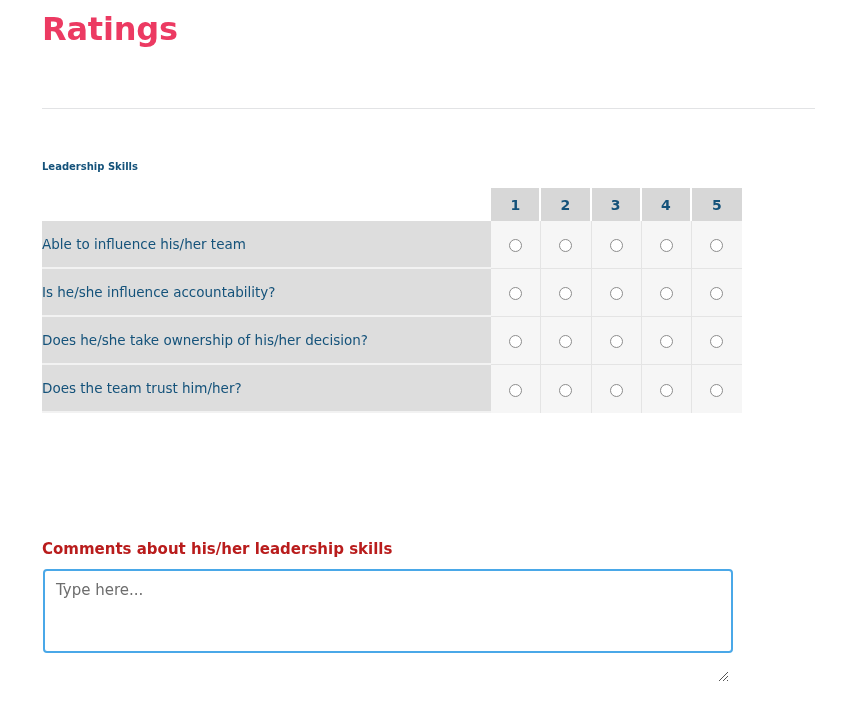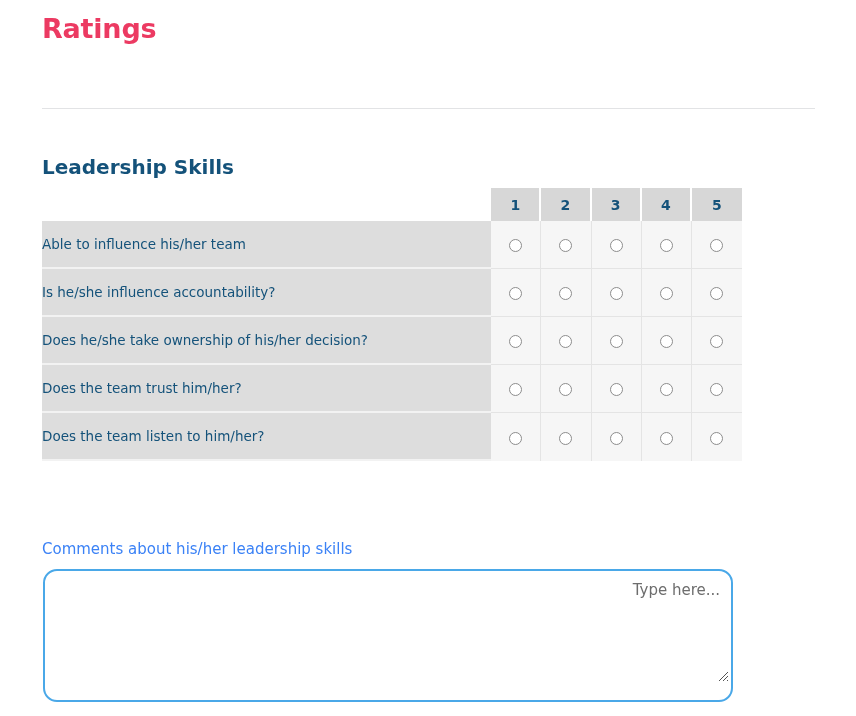--- a/index.html
+++ b/index.html
@@ -16,21 +16,21 @@
     position: relative;
   }
 
   .page { position: relative; width: 856px; height: 716px; }
 
   
   .page-title {
     position: absolute;
     left: 42px;
     top: 12px;
-    font-size: 27px;
+    font-size: 32px;
     font-weight: bold;
     color: #ec3a62;
     letter-spacing: -0.2px;
     line-height: 34px;
     white-space: nowrap;
   }
 
   
   .divider {
     position: absolute;
@@ -39,21 +39,21 @@
     width: 773px;
     height: 1px;
     background: #e2e3e5;
   }
 
   
   .section-heading {
     position: absolute;
     left: 42px;
     top: 157px;
-    font-size: 20px;
+    font-size: 10px;
     font-weight: bold;
     color: #14527a;
     line-height: 20px;
     white-space: nowrap;
   }
 
   
   .matrix {
     position: absolute;
     left: 42px;
@@ -116,44 +116,43 @@
     background: #ffffff;
     vertical-align: middle;
   }
 
   
   .comments-label {
     position: absolute;
     left: 42px;
     top: 539px;
     font-size: 15px;
-    font-weight: normal;
-    color: #3b82f6;
+    font-weight: bold;
+    color: #b91c1c;
     line-height: 20px;
     white-space: nowrap;
   }
 
   .comments-box {
     position: absolute;
     left: 43px;
     top: 569px;
     width: 690px;
-    height: 133px;
+    height: 84px;
     border: 2px solid #4aa8e8;
-    border-radius: 14px;
+    border-radius: 4px;
     background: #ffffff;
     padding: 9px 11px;
     font-family: "DejaVu Sans", "Liberation Sans", sans-serif;
     font-size: 15px;
     color: #333333;
     resize: none;
     outline: none;
     overflow: hidden;
     line-height: 20px;
-    text-align: right;
   }
   .comments-box::placeholder { color: #6d6d6d; opacity: 1; }
 
   .resize-grip {
     position: absolute;
     left: 716px;
     top: 669px;
     width: 13px;
     height: 13px;
     pointer-events: none;
@@ -207,28 +206,20 @@
         <td class="radio-cell"><span class="radio"></span></td>
       </tr>
       <tr>
         <td class="row-label">Does the team trust him/her?</td>
         <td class="radio-cell"><span class="radio"></span></td>
         <td class="radio-cell"><span class="radio"></span></td>
         <td class="radio-cell"><span class="radio"></span></td>
         <td class="radio-cell"><span class="radio"></span></td>
         <td class="radio-cell"><span class="radio"></span></td>
       </tr>
-      <tr>
-        <td class="row-label">Does the team listen to him/her?</td>
-        <td class="radio-cell"><span class="radio"></span></td>
-        <td class="radio-cell"><span class="radio"></span></td>
-        <td class="radio-cell"><span class="radio"></span></td>
-        <td class="radio-cell"><span class="radio"></span></td>
-        <td class="radio-cell"><span class="radio"></span></td>
-      </tr>
     </tbody>
   </table>
 
   <div class="comments-label">Comments about his/her leadership skills</div>
 
   <textarea class="comments-box" placeholder="Type here..." style=""></textarea>
 
   <svg class="resize-grip" viewBox="0 0 13 13" xmlns="http://www.w3.org/2000/svg">
     <path d="M12 3 L3 12 M12 7 L7 12 M12 11 L11 12" stroke="#555555" stroke-width="1" fill="none"></path>
   </svg>

